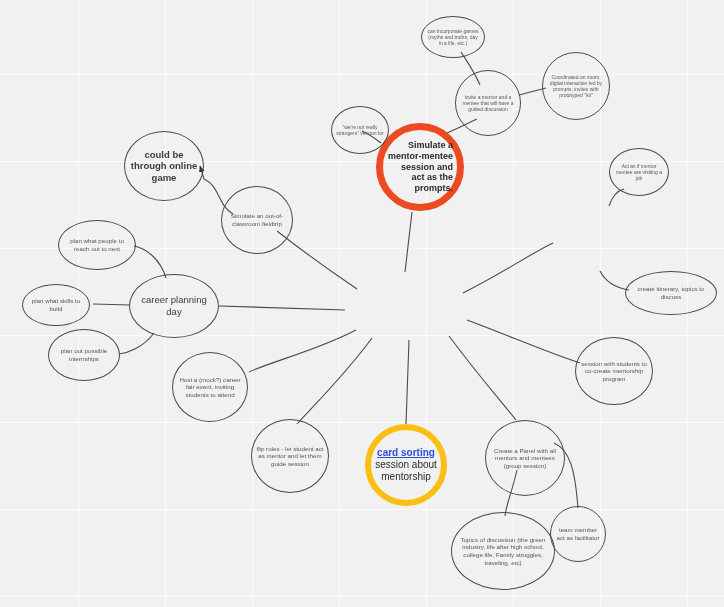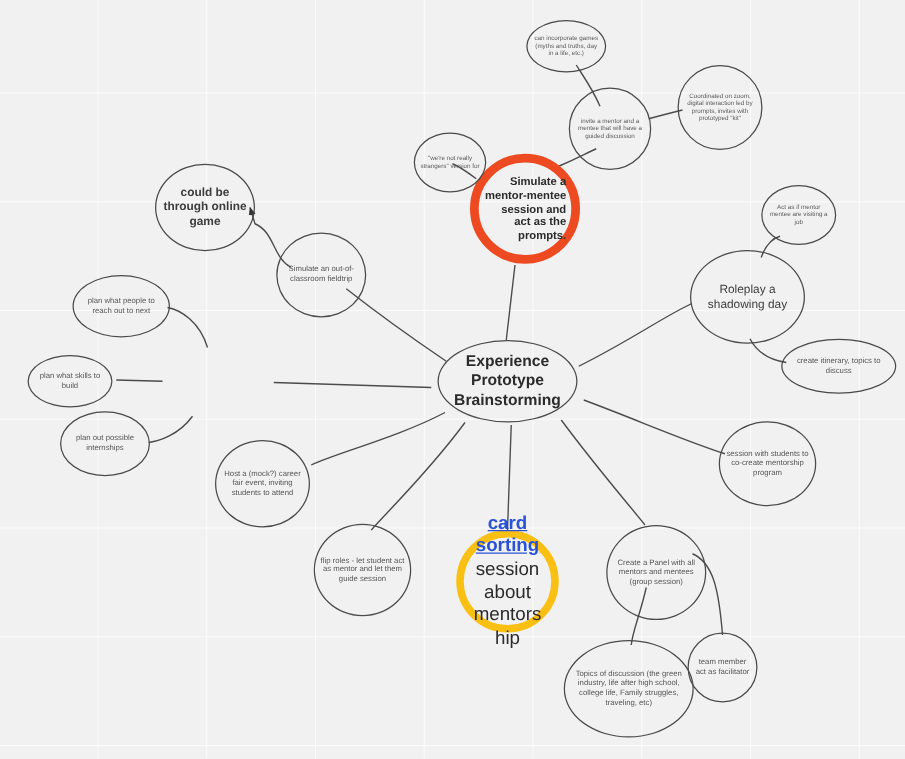--- a/index.html
+++ b/index.html
@@ -65,21 +65,21 @@
     color: #5a5a5a;
   }
   .n-red {
     border: 7px solid #ee4a22;
     font-weight: bold;
     font-size: 9px;
     color: #2b2b2b;
   }
   .n-yellow {
     border: 6px solid #f9c013;
-    font-size: 15px;
+    font-size: 10px;
     color: #2b2b2b;
   }
   .link {
     color: #2a52d6;
     text-decoration: underline;
     font-weight: bold;
   }
 </style>
 </head>
 <body>
@@ -131,23 +131,20 @@
       <path d="M166,278 C160,258 145,248 134,246"></path>
 
       <path d="M130,305 L93,304"></path>
 
       <path d="M154,333 C143,348 127,353 119,354"></path>
 
       <path d="M233,214 C218,206 220,186 204,179 L200,166" marker-end="url(#arrow)"></path>
     </g>
   </svg>
 
-  <div class="node n-central" style="left:350px; top:272px; width:112px; height:66px;">
-    <span class="txt">Experience Prototype Brainstorming</span>
-  </div>
 
   <div class="node n-red" style="left:376px; top:123px; width:88px; height:88px;text-align:right;">
     <span class="txt">Simulate a mentor-mentee session and act as the prompts.</span>
   </div>
 
   <div class="node n-tiny" style="left:455px; top:70px; width:66px; height:66px;">
     <span class="txt">invite a mentor and a mentee that will have a guided discussion</span>
   </div>
 
   <div class="node n-tiny" style="left:421px; top:16px; width:64px; height:42px;">
@@ -155,23 +152,20 @@
   </div>
 
   <div class="node n-tiny" style="left:542px; top:52px; width:68px; height:68px;">
     <span class="txt">Coordinated on zoom, digital interaction led by prompts, invites with prototyped "kit"</span>
   </div>
 
   <div class="node n-tiny" style="left:331px; top:106px; width:58px; height:48px;">
     <span class="txt">"we're not really strangers" version for</span>
   </div>
 
-  <div class="node n-mid" style="left:552px; top:200px; width:92px; height:75px;">
-    <span class="txt">Roleplay a shadowing day</span>
-  </div>
 
   <div class="node n-tiny" style="left:609px; top:148px; width:60px; height:48px;">
     <span class="txt">Act as if mentor mentee are visiting a job</span>
   </div>
 
   <div class="node n-small" style="left:625px; top:271px; width:92px; height:44px;">
     <span class="txt">create itinerary, topics to discuss</span>
   </div>
 
   <div class="node n-small" style="left:575px; top:337px; width:78px; height:68px;">
@@ -198,20 +192,23 @@
   </div>
 
   <div class="node n-small" style="left:251px; top:419px; width:78px; height:74px;">
     <span class="txt">flip roles - let student act as mentor and let them guide session</span>
   </div>
 
   <div class="node n-small" style="left:172px; top:352px; width:76px; height:70px;">
     <span class="txt">Host a (mock?) career fair event, inviting students to attend</span>
   </div>
 
+  <div class="node n-mid" style="left:129px; top:274px; width:90px; height:64px;">
+    <span class="txt">career planning day</span>
+  </div>
 
   <div class="node n-small" style="left:58px; top:220px; width:78px; height:50px;">
     <span class="txt">plan what people to reach out to next</span>
   </div>
 
   <div class="node n-small" style="left:22px; top:284px; width:68px; height:42px;">
     <span class="txt">plan what skills to build</span>
   </div>
 
   <div class="node n-small" style="left:48px; top:329px; width:72px; height:52px;">

